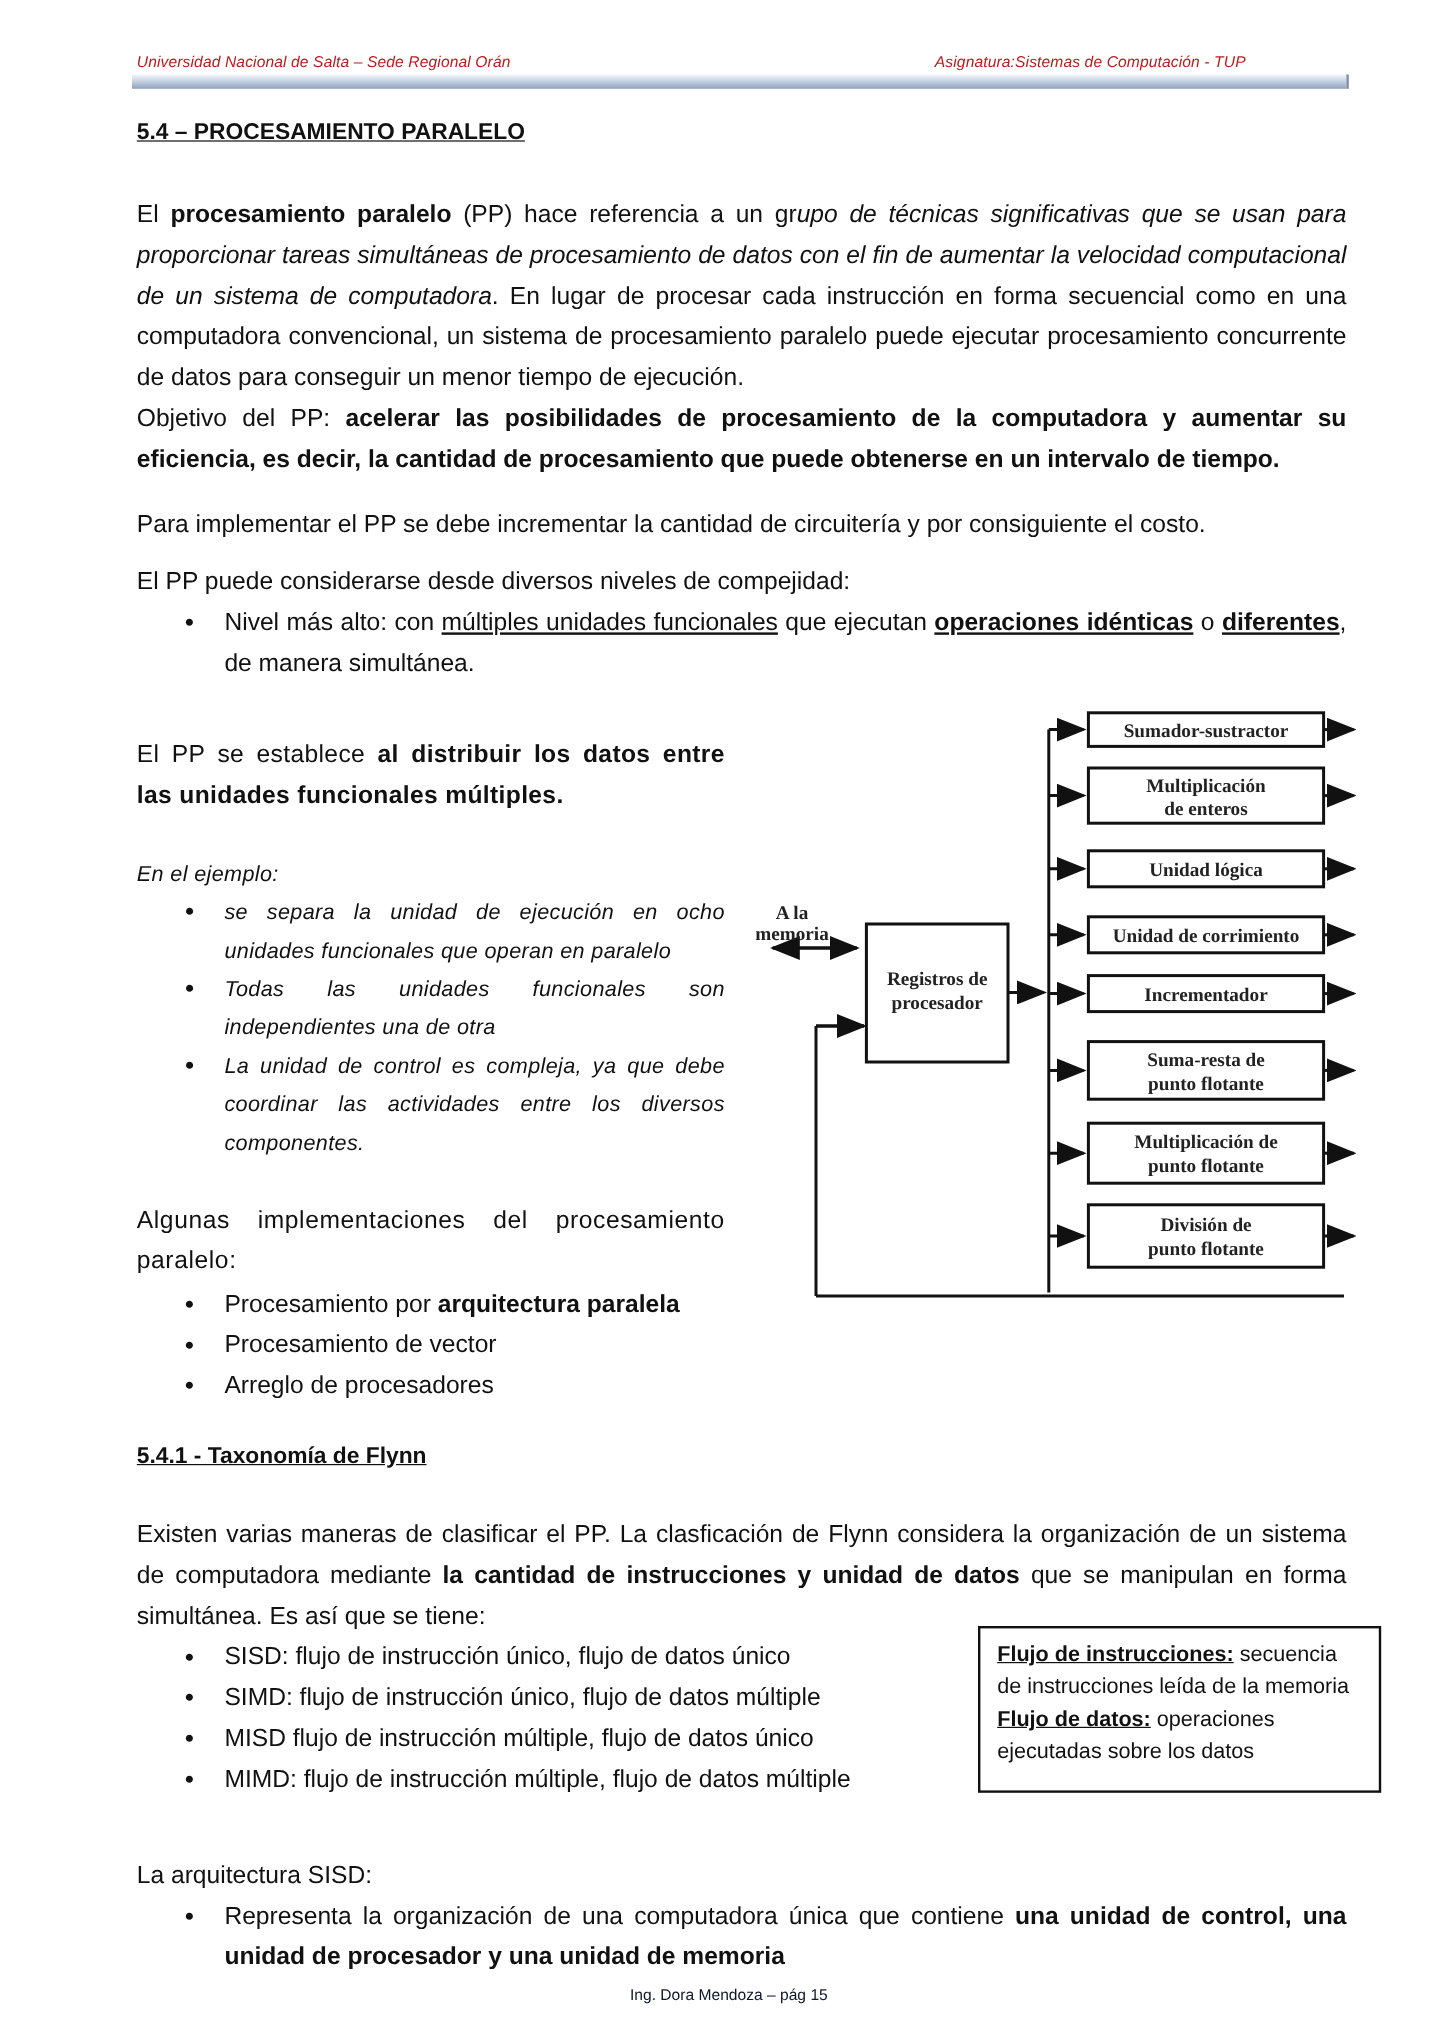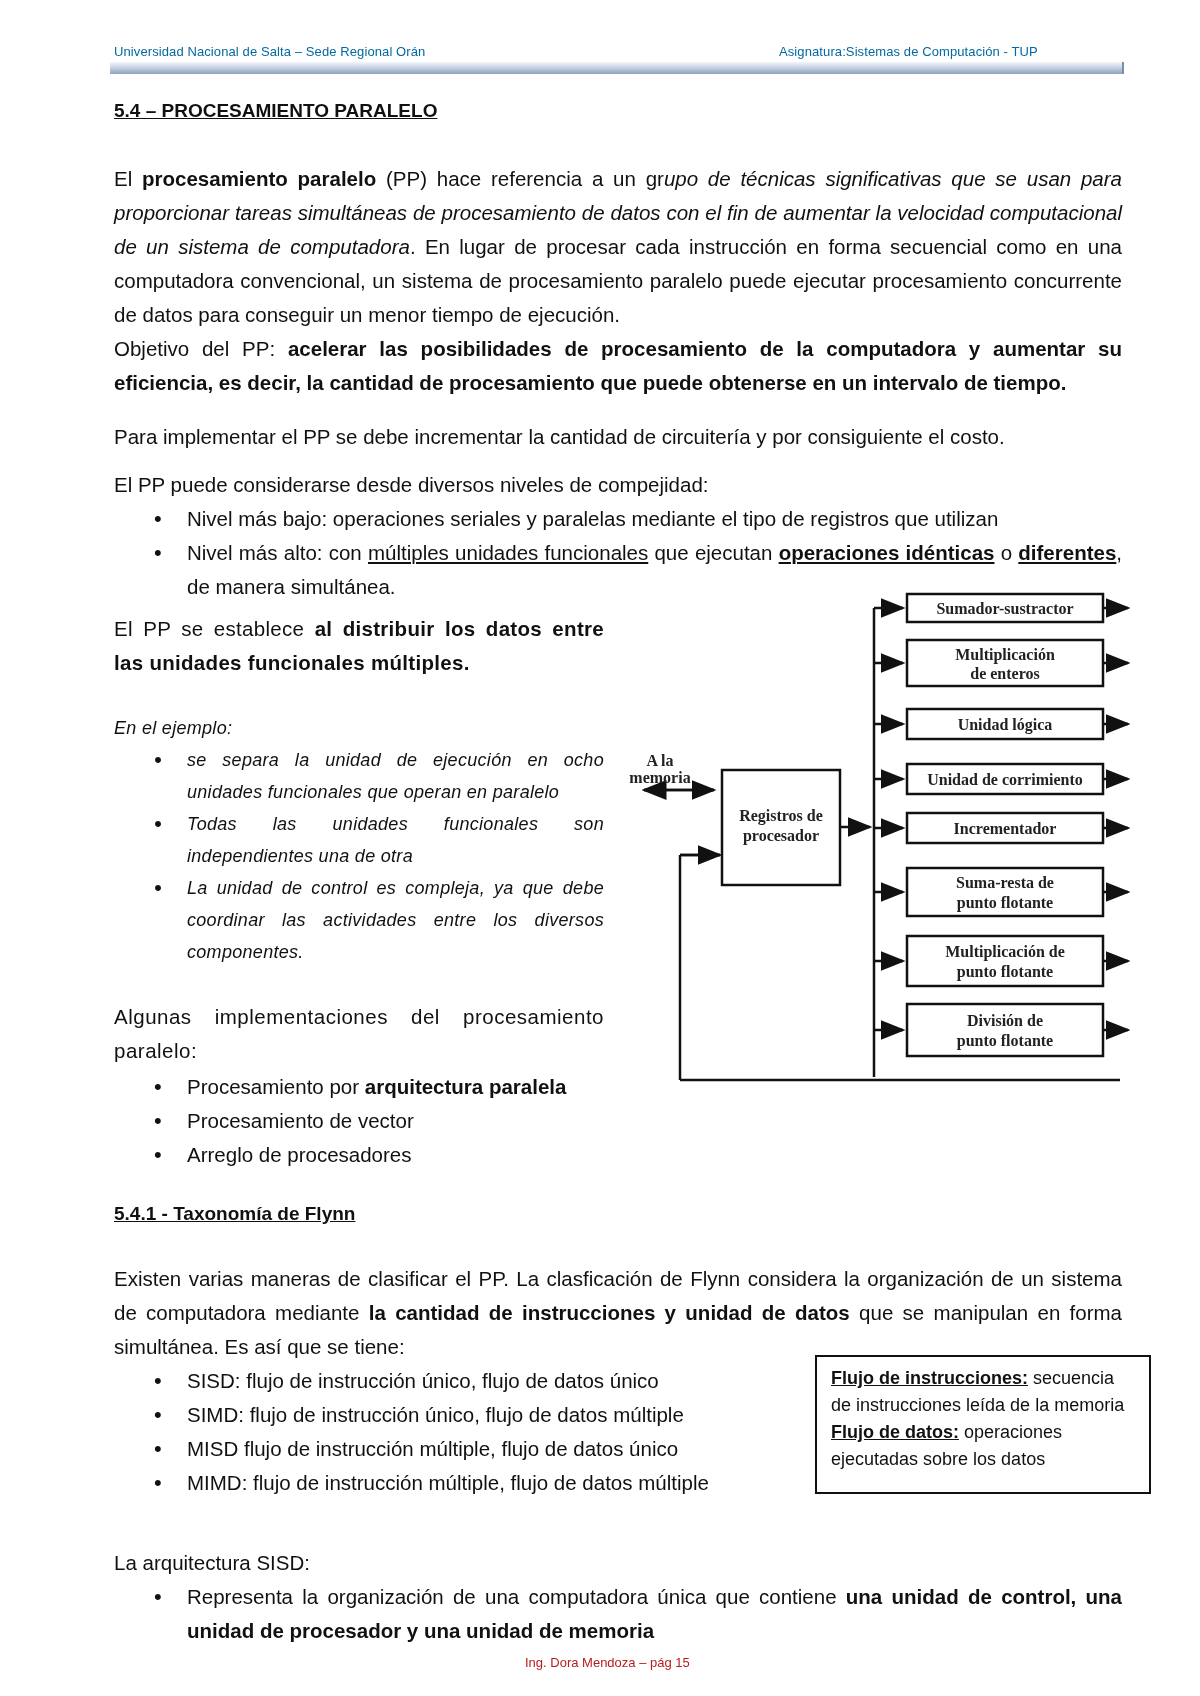--- a/index.html
+++ b/index.html
@@ -1,36 +1,36 @@
 <!DOCTYPE html>
 <html><head>
 <meta charset="utf-8">
 <style>
   html, body { margin: 0; padding: 0; background: #ffffff; }
   body { width: 1200px; height: 1696px; position: relative; overflow: hidden;
          font-family: "Liberation Sans", "DejaVu Sans", sans-serif; color: #111; }
   .abs { position: absolute; }
-  .hdr { font-size: 13px; color: #0369a1; letter-spacing: 0.1px; }
+  .hdr { font-size: 13px; color: #b91c1c; letter-spacing: 0.1px; font-style: italic; }
   .hdrbar { left: 110px; top: 62px; width: 1014px; height: 12px;
             background: linear-gradient(to bottom, #f4f7fb 0%, #c9d4e3 45%, #8ea2bd 100%);
             border-right: 2px solid #7c8fa9; box-sizing: border-box; }
   .body-text { font-size: 20.5px; line-height: 34px; }
   .just { text-align: justify; text-align-last: left; }
   .u { text-decoration: underline; }
   b, .b { font-weight: bold; }
   i, .i { font-style: italic; }
   .title { font-size: 19px; font-weight: bold; text-decoration: underline; }
   ul.bul { list-style: none; margin: 0; padding: 0; }
   ul.bul li { position: relative; padding-left: 73px; }
   ul.bul li::before { content: "•"; position: absolute; left: 40px; top: 0; font-size: 22px; }
   .small-it { font-size: 18px; line-height: 32px; font-style: italic; letter-spacing: 0.3px; }
   .note-box { border: 2px solid #111; left: 815px; top: 1355px; width: 336px; height: 139px;
               box-sizing: border-box; padding: 8px 14px; font-size: 18px; line-height: 27px; }
   .diagram text { font-family: "Liberation Serif", "DejaVu Serif", serif; font-weight: bold; }
-  .footer { font-size: 13px; color: #b91c1c; }
+  .footer { font-size: 13px; color: #0f172a; }
 </style>
 </head>
 <body>
 
 <div class="abs hdr" style="left:114px; top:44px;">Universidad Nacional de Salta – Sede Regional Orán</div>
 <div class="abs hdr" style="left:779px; top:44px;">Asignatura:Sistemas de Computación - TUP</div>
 <div class="abs hdrbar"></div>
 
 <div class="abs title" style="left:114px; top:100px;">5.4 – PROCESAMIENTO PARALELO</div>
 
@@ -39,21 +39,20 @@
 </div>
 
 <div class="abs body-text just" style="left:114px; top:332px; width:1008px;">
   <span>Objetivo del PP: </span><b>acelerar las posibilidades de procesamiento de la computadora y aumentar su eficiencia, es decir, la cantidad de procesamiento que puede obtenerse en un intervalo de tiempo.</b>
 </div>
 
 <div class="abs body-text" style="left:114px; top:420px; width:1008px;">Para implementar el PP se debe incrementar la cantidad de circuitería y por consiguiente el costo.</div>
 
 <div class="abs body-text" style="left:114px; top:468px;">El PP puede considerarse desde diversos niveles de compejidad:</div>
 <ul class="abs bul body-text just" style="left:114px; top:502px; width:1008px;">
-  <li>Nivel más bajo: operaciones seriales y paralelas mediante el tipo de registros que utilizan</li>
   <li>
     <span>Nivel más alto: con </span><span class="u">múltiples unidades funcionales</span><span> que ejecutan </span><span class="u b">operaciones idénticas</span><span> o </span><span class="u b">diferentes</span><span>, de manera simultánea.</span>
   </li>
 </ul>
 
 <div class="abs body-text just" style="left:114px; top:612px; width:490px; letter-spacing:0.3px;">
   <span> El PP se establece </span><b>al distribuir los datos entre las unidades funcionales múltiples.</b>
 </div>
 
 <div class="abs small-it" style="left:114px; top:712px;">En el ejemplo:</div>

